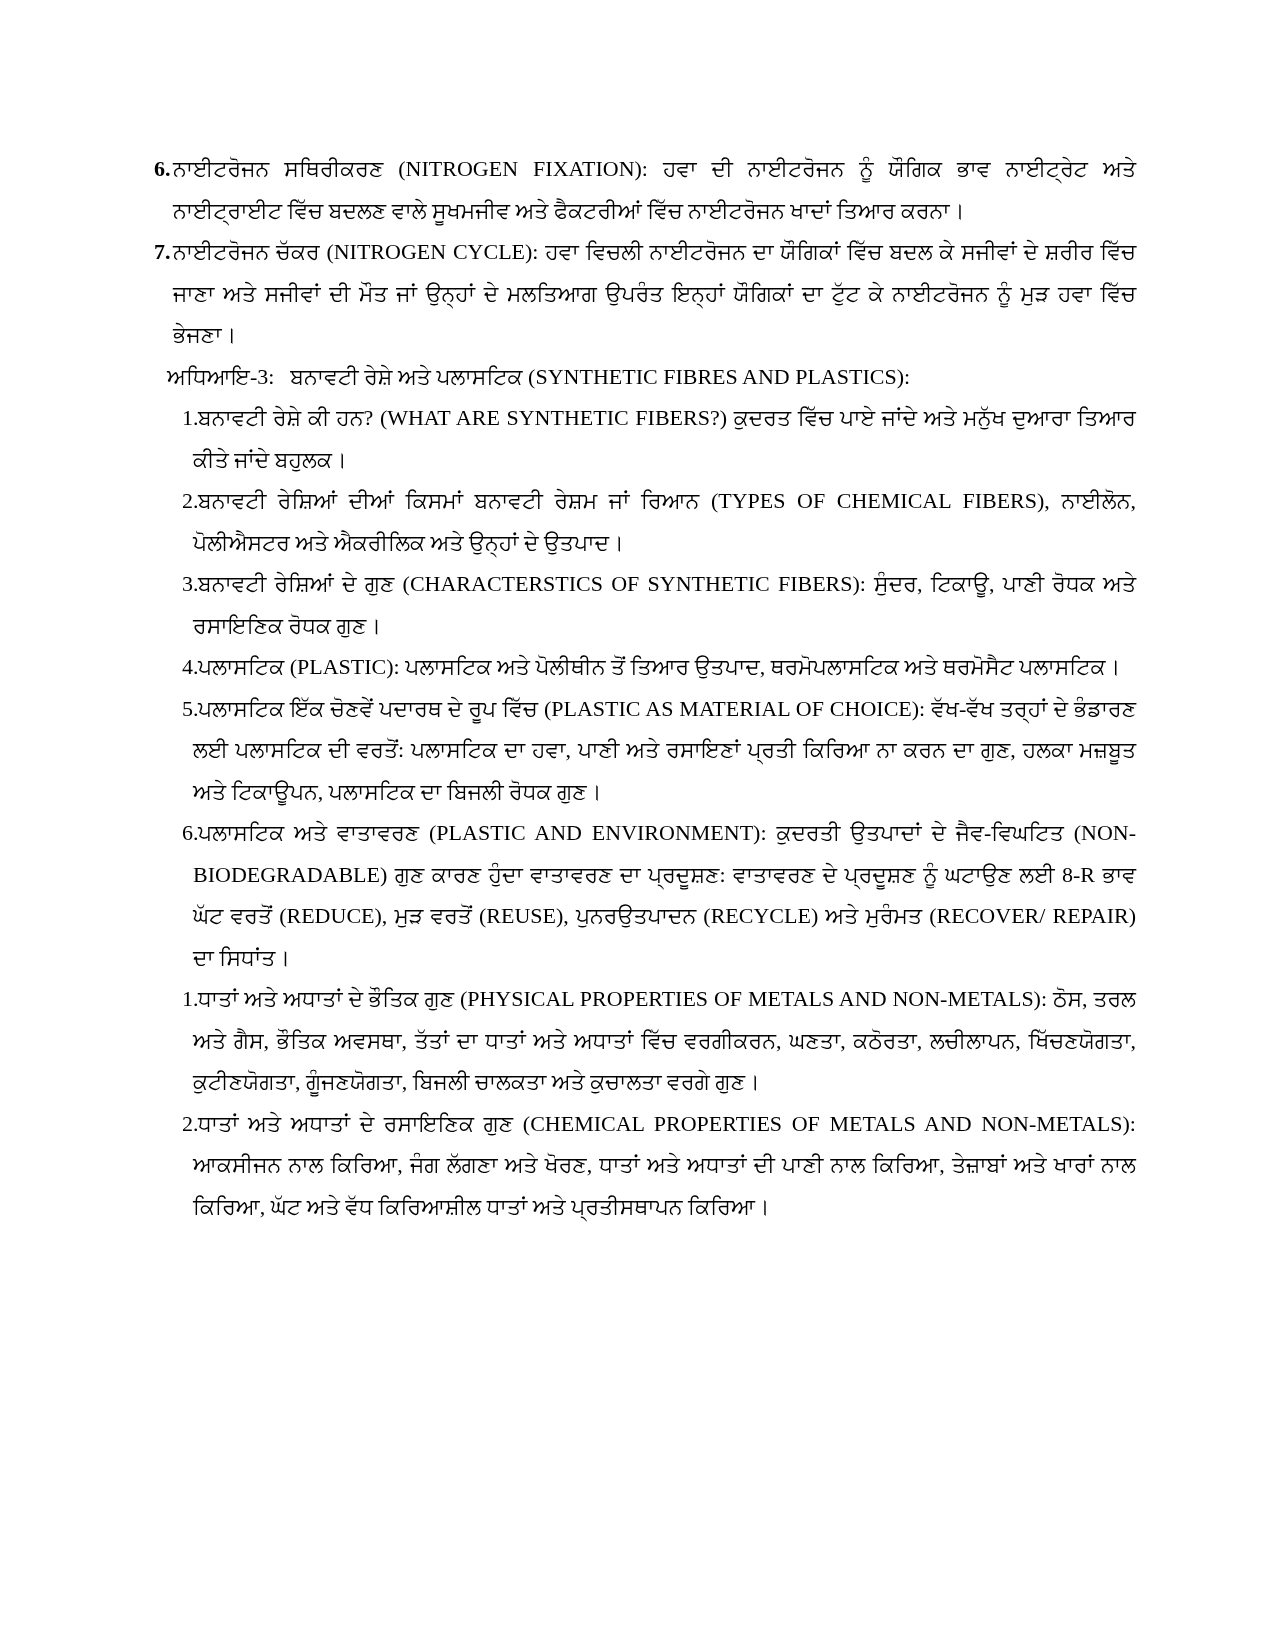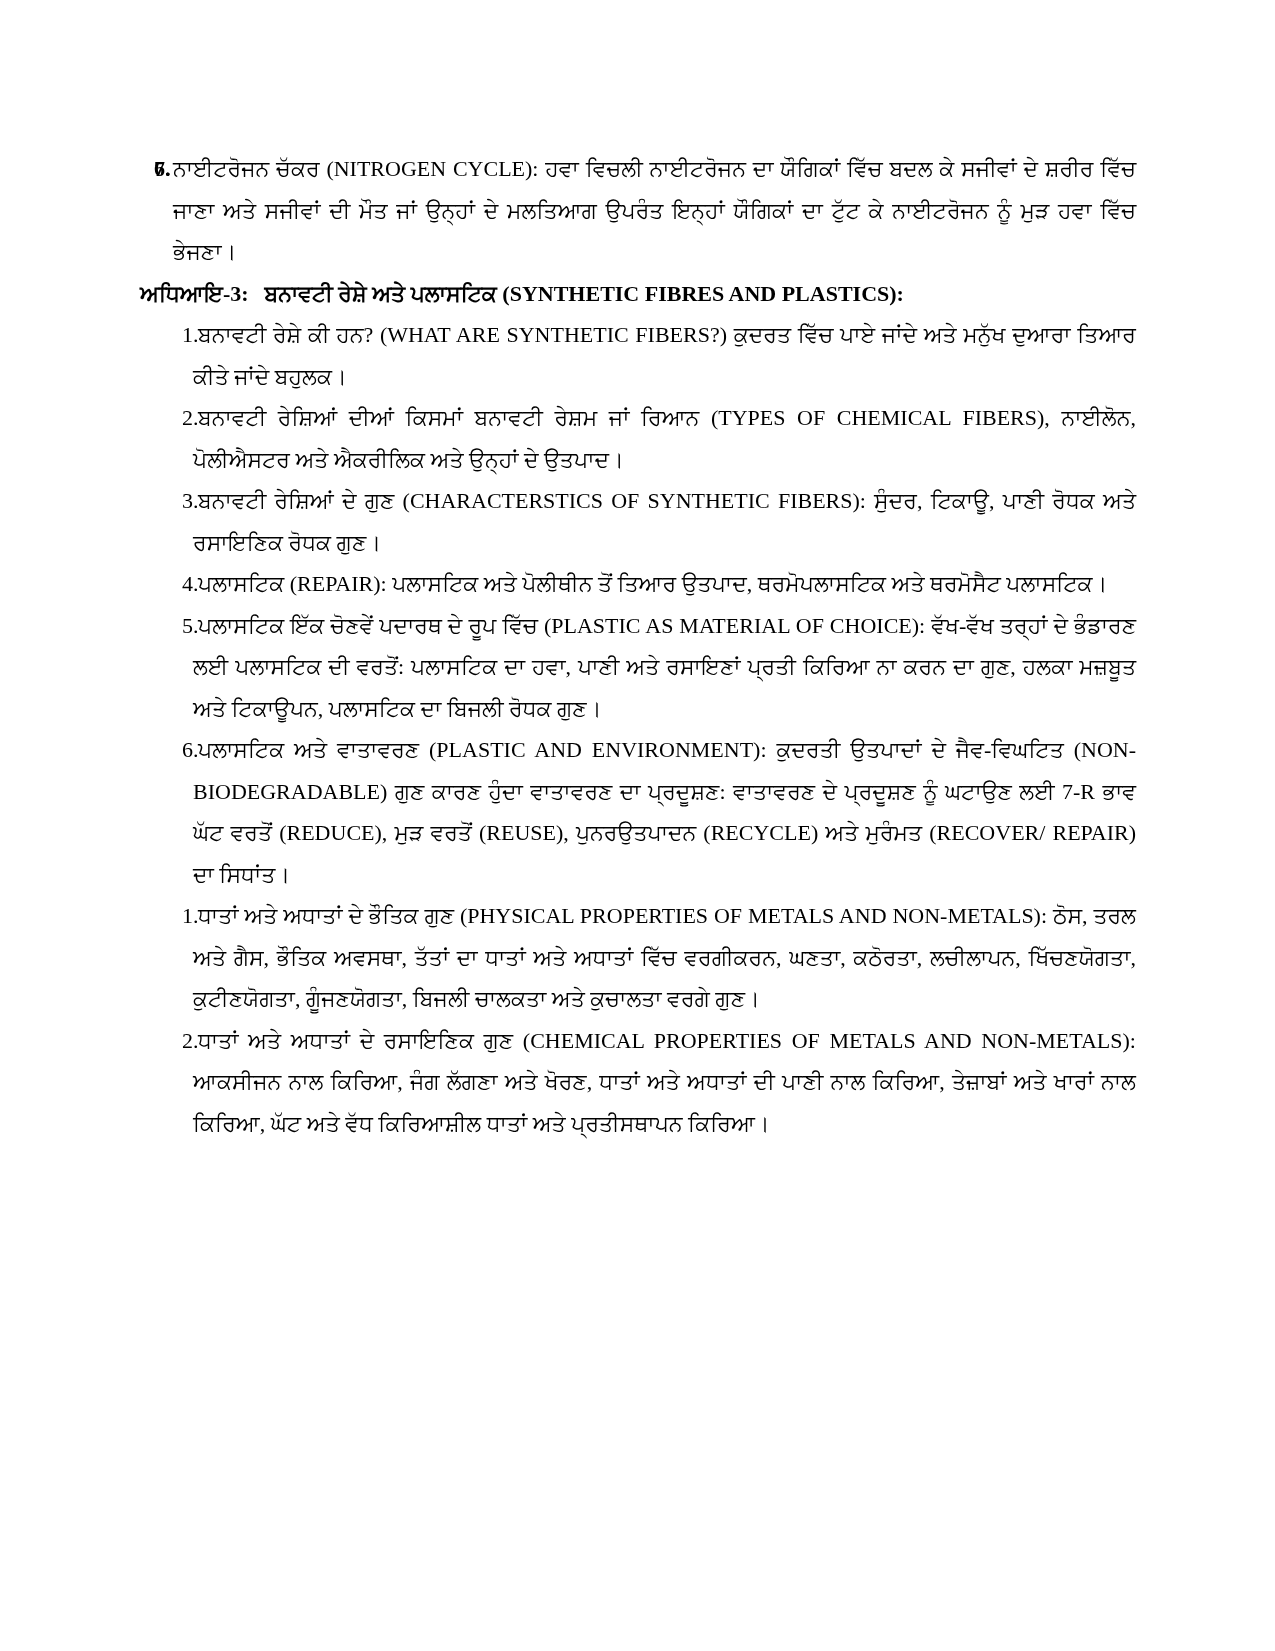--- a/index.html
+++ b/index.html
@@ -15,34 +15,35 @@
     color: #000000;
     font-size: 22px;
     line-height: 41.5px;
     overflow: hidden;
   }
   .content { width: 100%; }
   
   .t-item { position: relative; padding-left: 33px; text-align: justify; }
   .t-num  { position: absolute; left: 14px; top: 0; font-weight: bold; }
   
-  .heading { font-weight: bold; text-align: left; }
+  .heading { font-weight: normal; text-align: left; margin-left: 27px; }
   .h-label { margin-right: 16px; }
   
   .s-item { position: relative; padding-left: 53px; text-indent: 5px; text-align: justify; }
   .s-num  { position: absolute; left: 37px; top: 0; }
 </style>
 </head>
 <body>
 
 <div class="page">
   <div class="content">
 
     <div class="t-item">
       <span class="t-num">6.</span>
+      <span class="t-text">ਨਾਈਟਰੋਜਨ ਸਥਿਰੀਕਰਣ (NITROGEN FIXATION): ਹਵਾ ਦੀ ਨਾਈਟਰੋਜਨ ਨੂੰ ਯੌਗਿਕ ਭਾਵ ਨਾਈਟ੍ਰੇਟ ਅਤੇ ਨਾਈਟ੍ਰਾਈਟ ਵਿੱਚ ਬਦਲਣ ਵਾਲੇ ਸੂਖਮਜੀਵ ਅਤੇ ਫੈਕਟਰੀਆਂ ਵਿੱਚ ਨਾਈਟਰੋਜਨ ਖਾਦਾਂ ਤਿਆਰ ਕਰਨਾ।</span>
     </div>
     <div class="t-item">
       <span class="t-num">7.</span>
       <span class="t-text">ਨਾਈਟਰੋਜਨ ਚੱਕਰ (NITROGEN CYCLE): ਹਵਾ ਵਿਚਲੀ ਨਾਈਟਰੋਜਨ ਦਾ ਯੌਗਿਕਾਂ ਵਿੱਚ ਬਦਲ ਕੇ ਸਜੀਵਾਂ ਦੇ ਸ਼ਰੀਰ ਵਿੱਚ ਜਾਣਾ ਅਤੇ ਸਜੀਵਾਂ ਦੀ ਮੌਤ ਜਾਂ ਉਨ੍ਹਾਂ ਦੇ ਮਲਤਿਆਗ ਉਪਰੰਤ ਇਨ੍ਹਾਂ ਯੌਗਿਕਾਂ ਦਾ ਟੁੱਟ ਕੇ ਨਾਈਟਰੋਜਨ ਨੂੰ ਮੁੜ ਹਵਾ ਵਿੱਚ ਭੇਜਣਾ।</span>
     </div>
 
     <div class="heading">
       <span class="h-label">ਅਧਿਆਇ-3:</span><span class="h-title">ਬਨਾਵਟੀ ਰੇਸ਼ੇ ਅਤੇ ਪਲਾਸਟਿਕ (SYNTHETIC FIBRES AND PLASTICS):</span>
     </div>
 
@@ -53,29 +54,29 @@
     <div class="s-item">
       <span class="s-num">2.</span>
       <span class="s-text">ਬਨਾਵਟੀ ਰੇਸ਼ਿਆਂ ਦੀਆਂ ਕਿਸਮਾਂ ਬਨਾਵਟੀ ਰੇਸ਼ਮ ਜਾਂ ਰਿਆਨ (TYPES OF CHEMICAL FIBERS), ਨਾਈਲੋਨ, ਪੋਲੀਐਸਟਰ ਅਤੇ ਐਕਰੀਲਿਕ ਅਤੇ ਉਨ੍ਹਾਂ ਦੇ ਉਤਪਾਦ।</span>
     </div>
     <div class="s-item">
       <span class="s-num">3.</span>
       <span class="s-text">ਬਨਾਵਟੀ ਰੇਸ਼ਿਆਂ ਦੇ ਗੁਣ (CHARACTERSTICS OF SYNTHETIC FIBERS): ਸੁੰਦਰ, ਟਿਕਾਊ, ਪਾਣੀ ਰੋਧਕ ਅਤੇ ਰਸਾਇਣਿਕ ਰੋਧਕ ਗੁਣ।</span>
     </div>
     <div class="s-item">
       <span class="s-num">4.</span>
-      <span class="s-text">ਪਲਾਸਟਿਕ (REPAIR): ਪਲਾਸਟਿਕ ਅਤੇ ਪੋਲੀਥੀਨ ਤੋਂ ਤਿਆਰ ਉਤਪਾਦ, ਥਰਮੋਪਲਾਸਟਿਕ ਅਤੇ ਥਰਮੋਸੈਟ ਪਲਾਸਟਿਕ।</span>
+      <span class="s-text">ਪਲਾਸਟਿਕ (PLASTIC): ਪਲਾਸਟਿਕ ਅਤੇ ਪੋਲੀਥੀਨ ਤੋਂ ਤਿਆਰ ਉਤਪਾਦ, ਥਰਮੋਪਲਾਸਟਿਕ ਅਤੇ ਥਰਮੋਸੈਟ ਪਲਾਸਟਿਕ।</span>
     </div>
     <div class="s-item">
       <span class="s-num">5.</span>
       <span class="s-text">ਪਲਾਸਟਿਕ ਇੱਕ ਚੋਣਵੇਂ ਪਦਾਰਥ ਦੇ ਰੂਪ ਵਿੱਚ (PLASTIC AS MATERIAL OF CHOICE): ਵੱਖ-ਵੱਖ ਤਰ੍ਹਾਂ ਦੇ ਭੰਡਾਰਣ ਲਈ ਪਲਾਸਟਿਕ ਦੀ ਵਰਤੋਂ: ਪਲਾਸਟਿਕ ਦਾ ਹਵਾ, ਪਾਣੀ ਅਤੇ ਰਸਾਇਣਾਂ ਪ੍ਰਤੀ ਕਿਰਿਆ ਨਾ ਕਰਨ ਦਾ ਗੁਣ, ਹਲਕਾ ਮਜ਼ਬੂਤ ਅਤੇ ਟਿਕਾਊਪਨ, ਪਲਾਸਟਿਕ ਦਾ ਬਿਜਲੀ ਰੋਧਕ ਗੁਣ।</span>
     </div>
     <div class="s-item">
       <span class="s-num">6.</span>
-      <span class="s-text">ਪਲਾਸਟਿਕ ਅਤੇ ਵਾਤਾਵਰਣ (PLASTIC AND ENVIRONMENT): ਕੁਦਰਤੀ ਉਤਪਾਦਾਂ ਦੇ ਜੈਵ-ਵਿਘਟਿਤ (NON-BIODEGRADABLE) ਗੁਣ ਕਾਰਣ ਹੁੰਦਾ ਵਾਤਾਵਰਣ ਦਾ ਪ੍ਰਦੂਸ਼ਣ: ਵਾਤਾਵਰਣ ਦੇ ਪ੍ਰਦੂਸ਼ਣ ਨੂੰ ਘਟਾਉਣ ਲਈ 7-R ਭਾਵ ਘੱਟ ਵਰਤੋਂ (REDUCE), ਮੁੜ ਵਰਤੋਂ (REUSE), ਪੁਨਰਉਤਪਾਦਨ (RECYCLE) ਅਤੇ ਮੁਰੰਮਤ (RECOVER/ REPAIR) ਦਾ ਸਿਧਾਂਤ।</span>
+      <span class="s-text">ਪਲਾਸਟਿਕ ਅਤੇ ਵਾਤਾਵਰਣ (PLASTIC AND ENVIRONMENT): ਕੁਦਰਤੀ ਉਤਪਾਦਾਂ ਦੇ ਜੈਵ-ਵਿਘਟਿਤ (NON-BIODEGRADABLE) ਗੁਣ ਕਾਰਣ ਹੁੰਦਾ ਵਾਤਾਵਰਣ ਦਾ ਪ੍ਰਦੂਸ਼ਣ: ਵਾਤਾਵਰਣ ਦੇ ਪ੍ਰਦੂਸ਼ਣ ਨੂੰ ਘਟਾਉਣ ਲਈ 8-R ਭਾਵ ਘੱਟ ਵਰਤੋਂ (REDUCE), ਮੁੜ ਵਰਤੋਂ (REUSE), ਪੁਨਰਉਤਪਾਦਨ (RECYCLE) ਅਤੇ ਮੁਰੰਮਤ (RECOVER/ REPAIR) ਦਾ ਸਿਧਾਂਤ।</span>
     </div>
 
 
     <div class="s-item">
       <span class="s-num">1.</span>
       <span class="s-text">ਧਾਤਾਂ ਅਤੇ ਅਧਾਤਾਂ ਦੇ ਭੌਤਿਕ ਗੁਣ (PHYSICAL PROPERTIES OF METALS AND NON-METALS): ਠੋਸ, ਤਰਲ ਅਤੇ ਗੈਸ, ਭੌਤਿਕ ਅਵਸਥਾ, ਤੱਤਾਂ ਦਾ ਧਾਤਾਂ ਅਤੇ ਅਧਾਤਾਂ ਵਿੱਚ ਵਰਗੀਕਰਨ, ਘਣਤਾ, ਕਠੋਰਤਾ, ਲਚੀਲਾਪਨ, ਖਿੱਚਣਯੋਗਤਾ, ਕੁਟੀਣਯੋਗਤਾ, ਗੂੰਜਣਯੋਗਤਾ, ਬਿਜਲੀ ਚਾਲਕਤਾ ਅਤੇ ਕੁਚਾਲਤਾ ਵਰਗੇ ਗੁਣ।</span>
     </div>
     <div class="s-item">
       <span class="s-num">2.</span>
       <span class="s-text">ਧਾਤਾਂ ਅਤੇ ਅਧਾਤਾਂ ਦੇ ਰਸਾਇਣਿਕ ਗੁਣ (CHEMICAL PROPERTIES OF METALS AND NON-METALS): ਆਕਸੀਜਨ ਨਾਲ ਕਿਰਿਆ, ਜੰਗ ਲੱਗਣਾ ਅਤੇ ਖੋਰਣ, ਧਾਤਾਂ ਅਤੇ ਅਧਾਤਾਂ ਦੀ ਪਾਣੀ ਨਾਲ ਕਿਰਿਆ, ਤੇਜ਼ਾਬਾਂ ਅਤੇ ਖਾਰਾਂ ਨਾਲ ਕਿਰਿਆ, ਘੱਟ ਅਤੇ ਵੱਧ ਕਿਰਿਆਸ਼ੀਲ ਧਾਤਾਂ ਅਤੇ ਪ੍ਰਤੀਸਥਾਪਨ ਕਿਰਿਆ।</span>

